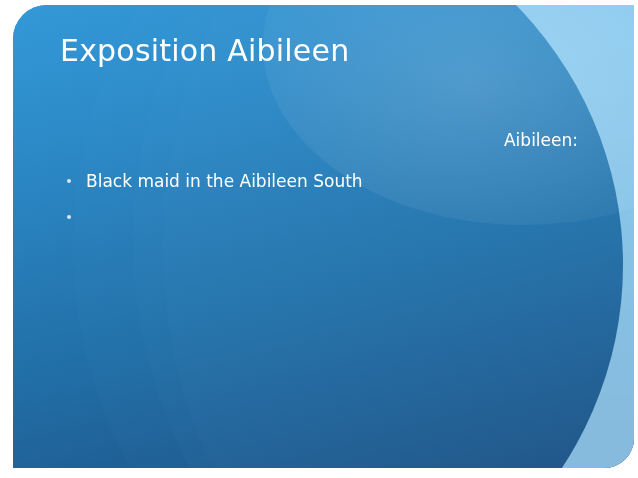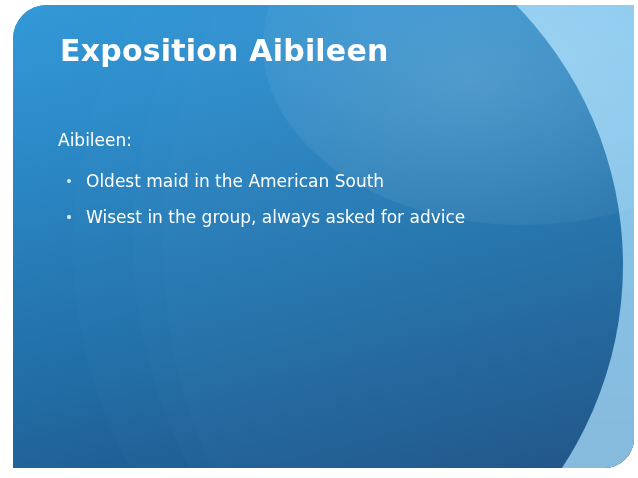--- a/index.html
+++ b/index.html
@@ -116,41 +116,42 @@
     inset: 0;
   }
 
   .slide-title {
     position: absolute;
     left: 47px;
     top: 28px;
     width: 520px;
     color: #ffffff;
     font-size: 30px;
-    font-weight: 700;
+    font-weight: 400;
     letter-spacing: 0.2px;
     line-height: 36px;
     white-space: nowrap;
   }
 
   .body-block {
     position: absolute;
     left: 45px;
     top: 122px;
     width: 520px;
     color: #ffffff;
     font-size: 17px;
     line-height: 36px;
   }
 
   .lead-line {
     color: #ffffff;
     font-size: 17px;
     line-height: 26px;
     margin: 0 0 10px 0;
+    text-align: right;
   }
 
   .bullet-list {
     list-style: none;
     margin: 0;
     padding: 0;
   }
 
   .bullet-item {
     position: relative;
@@ -194,31 +195,27 @@
       <div class="slide-title">Exposition Aibileen</div>
 
       <div class="body-block">
 
         <p class="lead-line">Aibileen:</p>
 
         <ul class="bullet-list">
 
           <li class="bullet-item">
             <span class="bullet-dot"></span>
-            <span>Oldest maid in the American South</span>
+            <span>Black maid in the Aibileen South</span>
           </li>
 
 
           <li class="bullet-item">
             <span class="bullet-dot"></span>
           </li>
 
-          <li class="bullet-item">
-            <span class="bullet-dot"></span>
-            <span>Wisest in the group, always asked for advice</span>
-          </li>
 
 
         </ul>
       </div>
     </div>
   </div>
 </div>
 
 </body></html>

